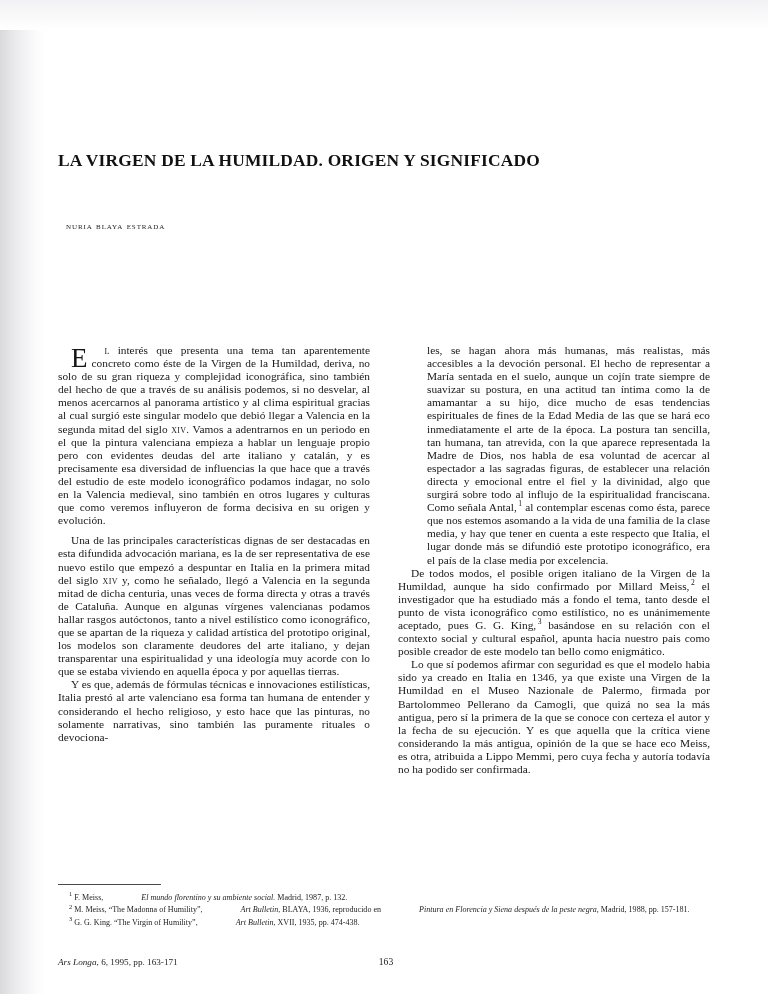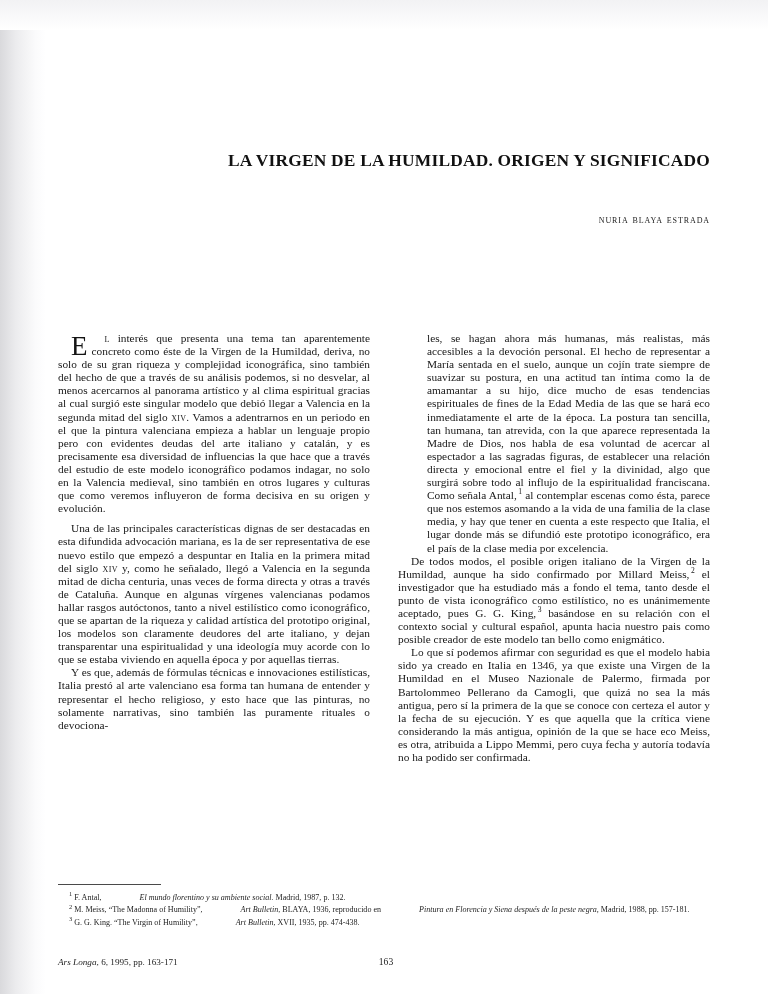--- a/index.html
+++ b/index.html
@@ -37,33 +37,33 @@
     z-index: 1;
     width: 768px;
     height: 994px;
     box-sizing: border-box;
     padding: 0 58px;
   }
 
   
   .title-block {
     padding-top: 150px;
-    text-align: right;
+    text-align: left;
   }
   .article-title {
     font-size: 17.4px;
     font-weight: bold;
     letter-spacing: 0.2px;
     margin: 0;
     color: #111;
   }
   .author {
-    margin: 0;
+    margin: 8px;
     padding-top: 41px;
-    font-size: 12px;
+    font-size: 10px;
     letter-spacing: 0.9px;
     font-variant: small-caps;
     text-transform: lowercase;
     color: #1d1d1d;
   }
 
   
   .columns {
     display: flex;
     gap: 28px;
@@ -188,37 +188,37 @@
   </div>
 
   <div class="columns">
 
     <div class="col">
       <p class="body dropcap-para"><span class="dropcap">E</span><span class="smallcaps">L</span><span> interés que presenta una tema tan aparentemente concreto como éste de la Virgen de la Humildad, deriva, no solo de su gran riqueza y complejidad iconográfica, sino también del hecho de que a través de su análisis podemos, si no desvelar, al menos acercarnos al panorama artístico y al clima espiritual gracias al cual surgió este singular modelo que debió llegar a Valencia en la segunda mitad del siglo </span><span class="sc-roman">XIV</span><span>. Vamos a adentrarnos en un periodo en el que la pintura valenciana empieza a hablar un lenguaje propio pero con evidentes deudas del arte italiano y catalán, y es precisamente esa diversidad de influencias la que hace que a través del estudio de este modelo iconográfico podamos indagar, no solo en la Valencia medieval, sino también en otros lugares y culturas que como veremos influyeron de forma decisiva en su origen y evolución.</span></p>
 
 
       <p class="body after-head"><span>Una de las principales características dignas de ser destacadas en esta difundida advocación mariana, es la de ser representativa de ese nuevo estilo que empezó a despuntar en Italia en la primera mitad del siglo </span><span class="sc-roman">XIV</span><span> y, como he señalado, llegó a Valencia en la segunda mitad de dicha centuria, unas veces de forma directa y otras a través de Cataluña. Aunque en algunas vírgenes valencianas podamos hallar rasgos autóctonos, tanto a nivel estilístico como iconográfico, que se apartan de la riqueza y calidad artística del prototipo original, los modelos son claramente deudores del arte italiano, y dejan transparentar una espiritualidad y una ideología muy acorde con lo que se estaba viviendo en aquella época y por aquellas tierras.</span></p>
 
-      <p class="body">Y es que, además de fórmulas técnicas e innovaciones estilísticas, Italia prestó al arte valenciano esa forma tan humana de entender y representar el hecho religioso, y esto hace que las pinturas, no solamente narrativas, sino también las puramente rituales o devociona-</p>
+      <p class="body">Y es que, además de fórmulas técnicas e innovaciones estilísticas, Italia prestó al arte valenciano esa forma tan humana de entender y considerando el hecho religioso, y esto hace que las pinturas, no solamente narrativas, sino también las puramente rituales o devociona-</p>
     </div>
 
     <div class="col">
       <p class="body noindent"><span>les, se hagan ahora más humanas, más realistas, más accesibles a la devoción personal. El hecho de representar a María sentada en el suelo, aunque un cojín trate siempre de suavizar su postura, en una actitud tan íntima como la de amamantar a su hijo, dice mucho de esas tendencias espirituales de fines de la Edad Media de las que se hará eco inmediatamente el arte de la época. La postura tan sencilla, tan humana, tan atrevida, con la que aparece representada la Madre de Dios, nos habla de esa voluntad de acercar al espectador a las sagradas figuras, de establecer una relación directa y emocional entre el fiel y la divinidad, algo que surgirá sobre todo al influjo de la espiritualidad franciscana. Como señala Antal,</span><sup class="fnref">1</sup><span> al contemplar escenas como ésta, parece que nos estemos asomando a la vida de una familia de la clase media, y hay que tener en cuenta a este respecto que Italia, el lugar donde más se difundió este prototipo iconográfico, era el país de la clase media por excelencia.</span></p>
 
       <p class="body"><span>De todos modos, el posible origen italiano de la Virgen de la Humildad, aunque ha sido confirmado por Millard Meiss,</span><sup class="fnref">2</sup><span> el investigador que ha estudiado más a fondo el tema, tanto desde el punto de vista iconográfico como estilístico, no es unánimemente aceptado, pues G. G. King,</span><sup class="fnref">3</sup><span> basándose en su relación con el contexto social y cultural español, apunta hacia nuestro pais como posible creador de este modelo tan bello como enigmático.</span></p>
 
       <p class="body">Lo que sí podemos afirmar con seguridad es que el modelo habia sido ya creado en Italia en 1346, ya que existe una Virgen de la Humildad en el Museo Nazionale de Palermo, firmada por Bartolommeo Pellerano da Camogli, que quizá no sea la más antigua, pero sí la primera de la que se conoce con certeza el autor y la fecha de su ejecución. Y es que aquella que la crítica viene considerando la más antigua, opinión de la que se hace eco Meiss, es otra, atribuida a Lippo Memmi, pero cuya fecha y autoría todavía no ha podido ser confirmada.</p>
     </div>
 
   </div>
 
   <div class="footnotes">
     <div class="fn-rule"></div>
     <div id="footnote-list">
-        <p class="footnote"><sup class="fnnum">1</sup><span>F. Antal, </span><i>El mundo florentino y su ambiente social.</i><span> Madrid, 1987, p. 132.</span></p>
+        <p class="footnote"><sup class="fnnum">1</sup><span>F. Meiss, </span><i>El mundo florentino y su ambiente social.</i><span> Madrid, 1987, p. 132.</span></p>
         <p class="footnote"><sup class="fnnum">2</sup><span>M. Meiss, “The Madonna of Humility”, </span><i>Art Bulletin</i><span>, BLAYA, 1936, reproducido en </span><i>Pintura en Florencia y Siena después de la peste negra,</i><span> Madrid, 1988, pp. 157-181.</span></p>
         <p class="footnote"><sup class="fnnum">3</sup><span>G. G. King. “The Virgin of Humility”, </span><i>Art Bulletin</i><span>, XVII, 1935, pp. 474-438.</span></p>
       </div>
   </div>
 
   <div class="footer">
     <span class="footer-cite"><span>Ars Longa</span><span class="roman">, 6, 1995, pp. 163-171</span></span>
     <span class="footer-page">163</span>
   </div>
 

